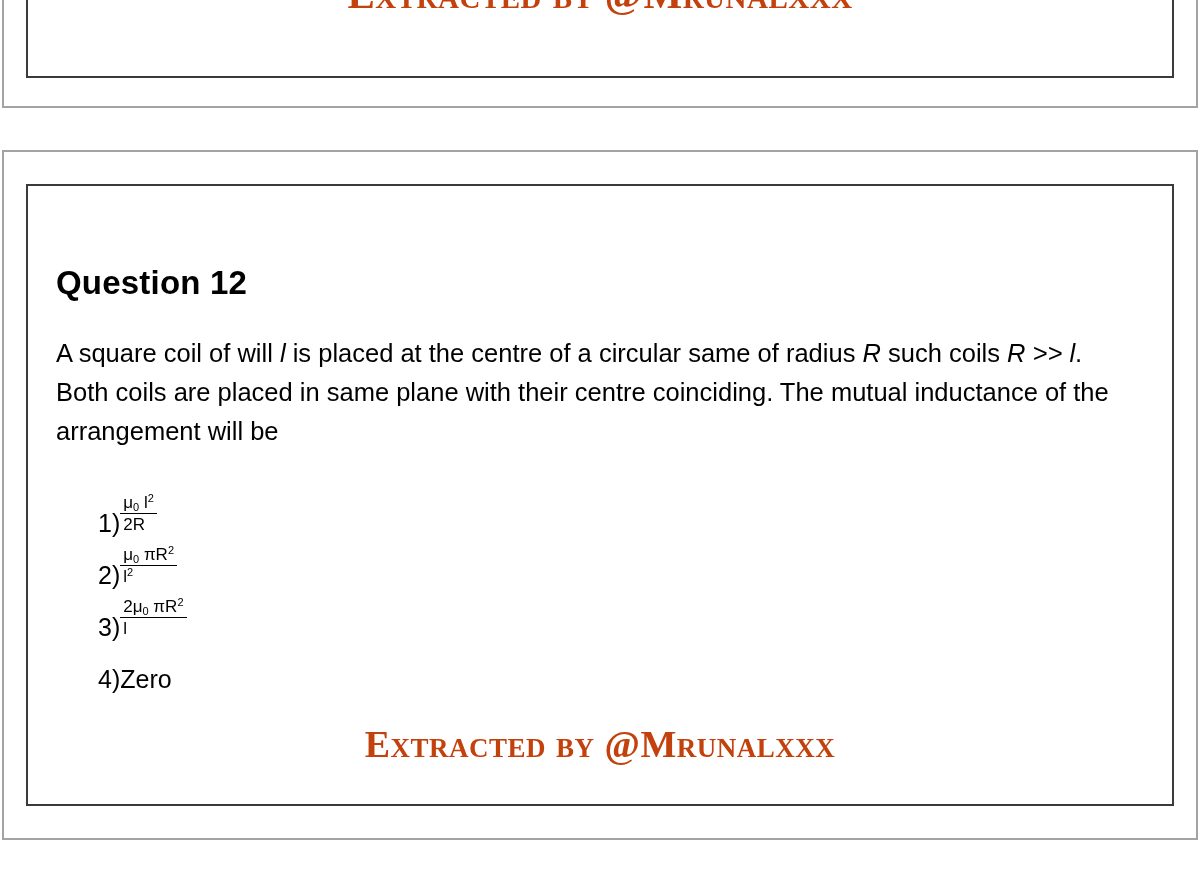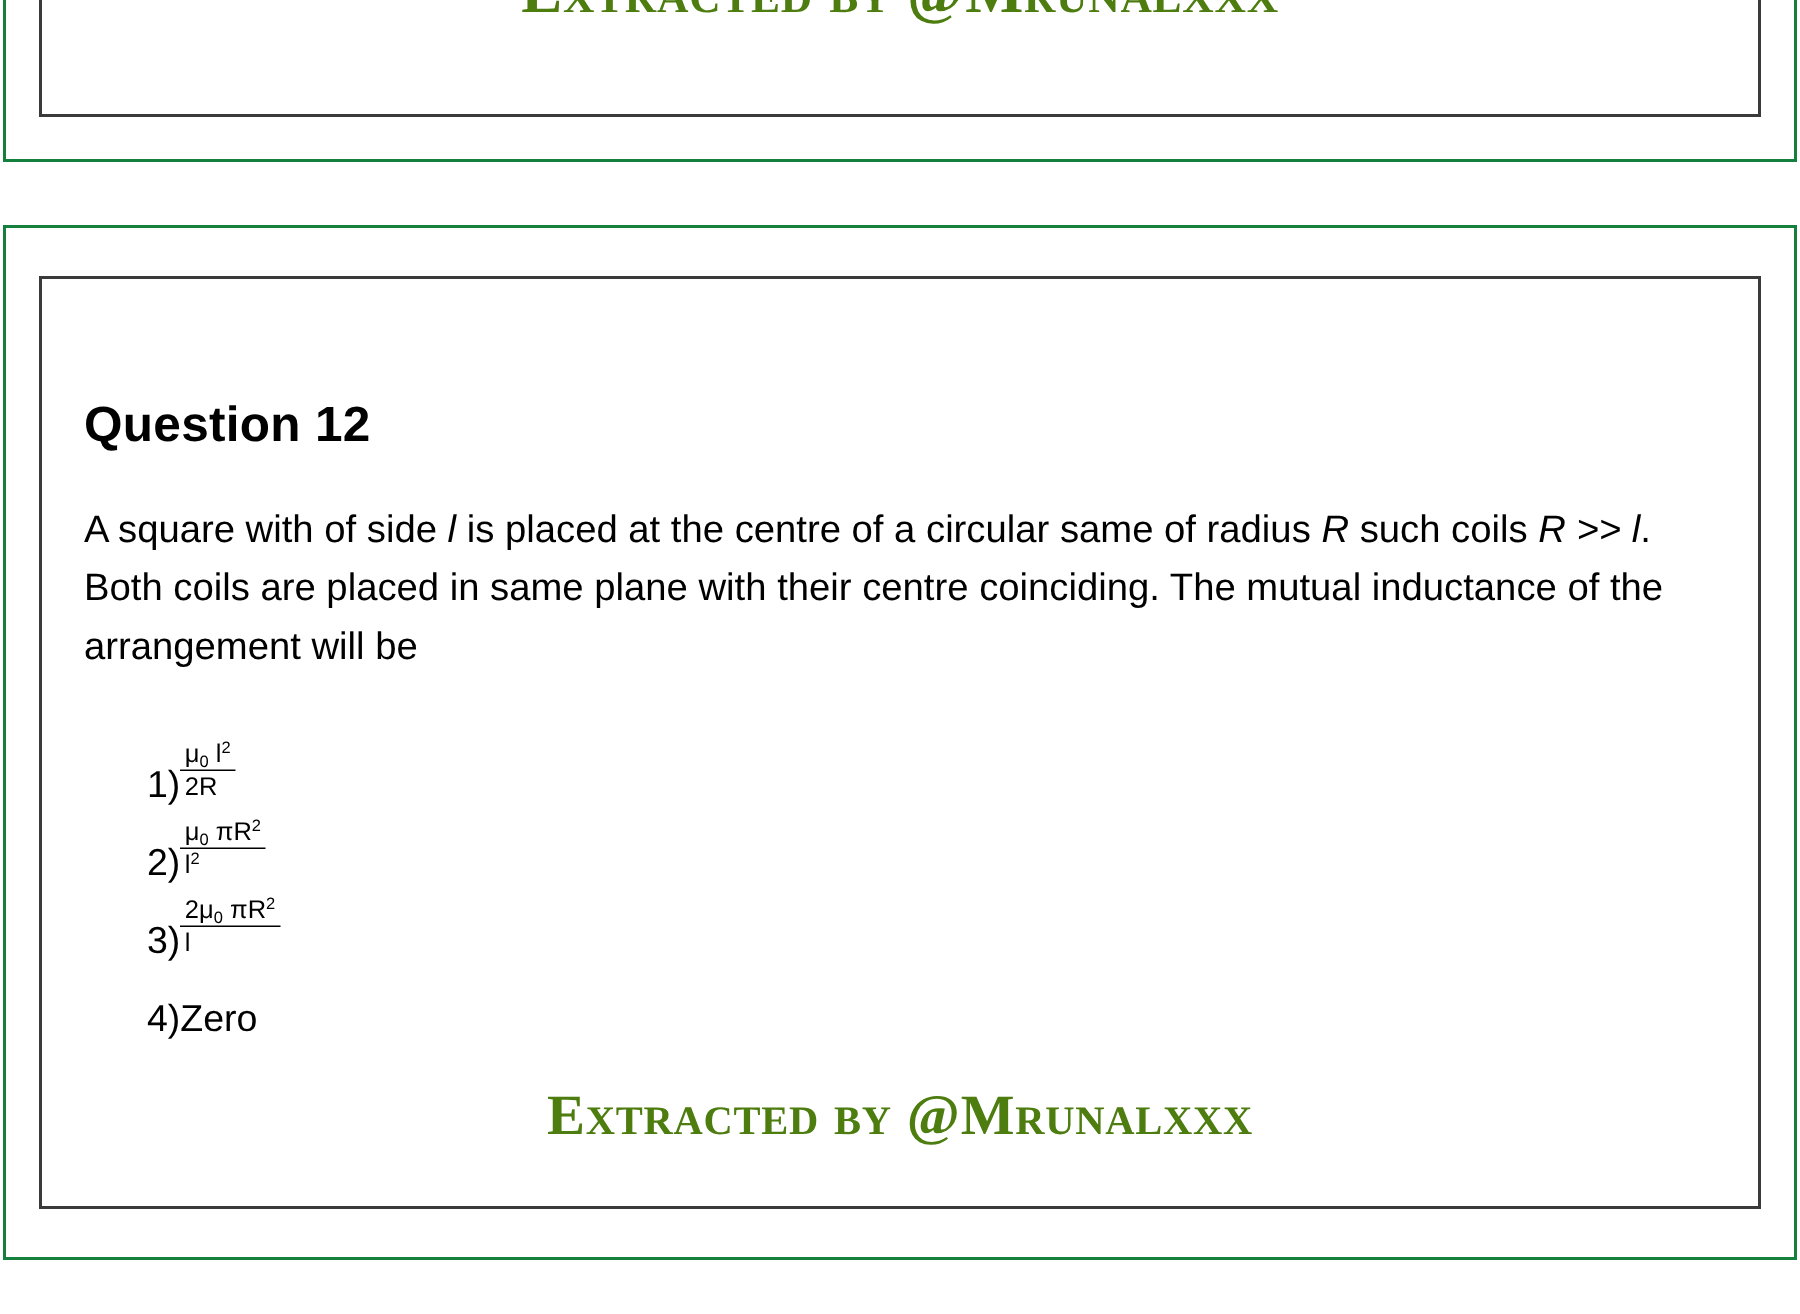--- a/index.html
+++ b/index.html
@@ -19,21 +19,21 @@
     position: relative;
     width: 1200px;
     height: 876px;
   }
 
   
   .card {
     position: absolute;
     left: 2px;
     box-sizing: border-box;
-    border: 2px solid #15803d;
+    border: 2px solid #a3a3a3;
     background: #ffffff;
   }
   .card-inner {
     position: absolute;
     box-sizing: border-box;
     border: 2px solid #3a3a3a;
     background: #ffffff;
   }
 
   
@@ -58,21 +58,21 @@
   .card-main .card-inner {
     left: 22px;
     top: 32px;
     right: 22px;
     bottom: 32px;
   }
 
   
   .watermark {
     font-family: "Liberation Serif", serif;
-    color: #4d7c0f;
+    color: #c2410c;
     font-weight: bold;
     letter-spacing: 0.5px;
     white-space: nowrap;
     text-align: center;
   }
   .wm-small-caps {
     font-variant: small-caps;
   }
   .watermark-top {
     position: absolute;
@@ -172,21 +172,21 @@
       <div class="watermark watermark-top wm-small-caps">Extracted by @Mrunalxxx</div>
     </div>
   </div>
 
   <div class="card card-main">
     <div class="card-inner">
 
       <div class="q-title">Question 12</div>
 
       <div class="q-body">
-        <span>A square with of side </span><i>l</i><span> is placed at the centre of a circular same of radius </span><i>R</i>
+        <span>A square coil of will </span><i>l</i><span> is placed at the centre of a circular same of radius </span><i>R</i>
         <span>such coils </span><i>R &gt;&gt; l</i><span>. Both coils are placed in same plane with their centre</span>
         <span>coinciding. The mutual inductance of the arrangement will be</span>
       </div>
 
       <div class="options">
 
         <div class="opt">
           <span class="opt-num">1)</span>
           <span class="frac">
             <span class="num"><span>μ</span><sub>0</sub> <span>l</span><sup>2</sup></span>

